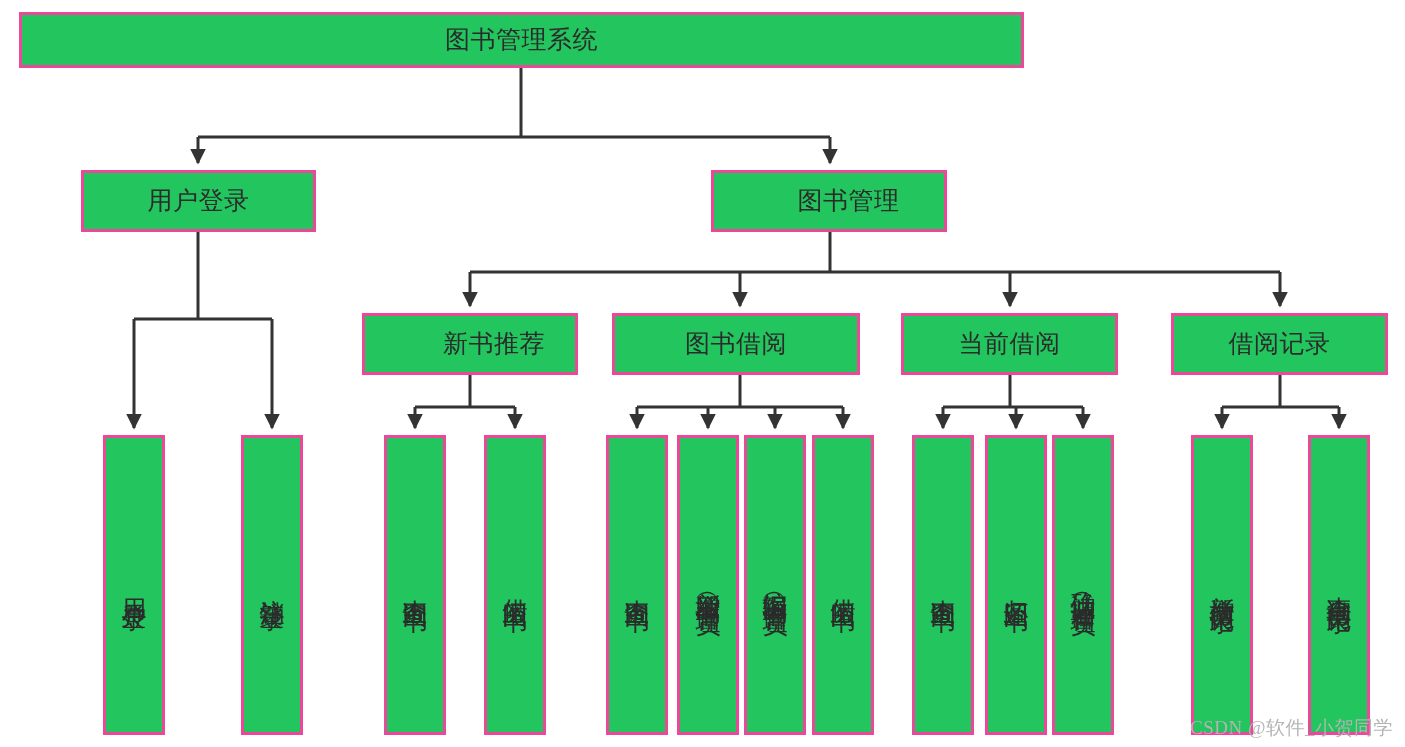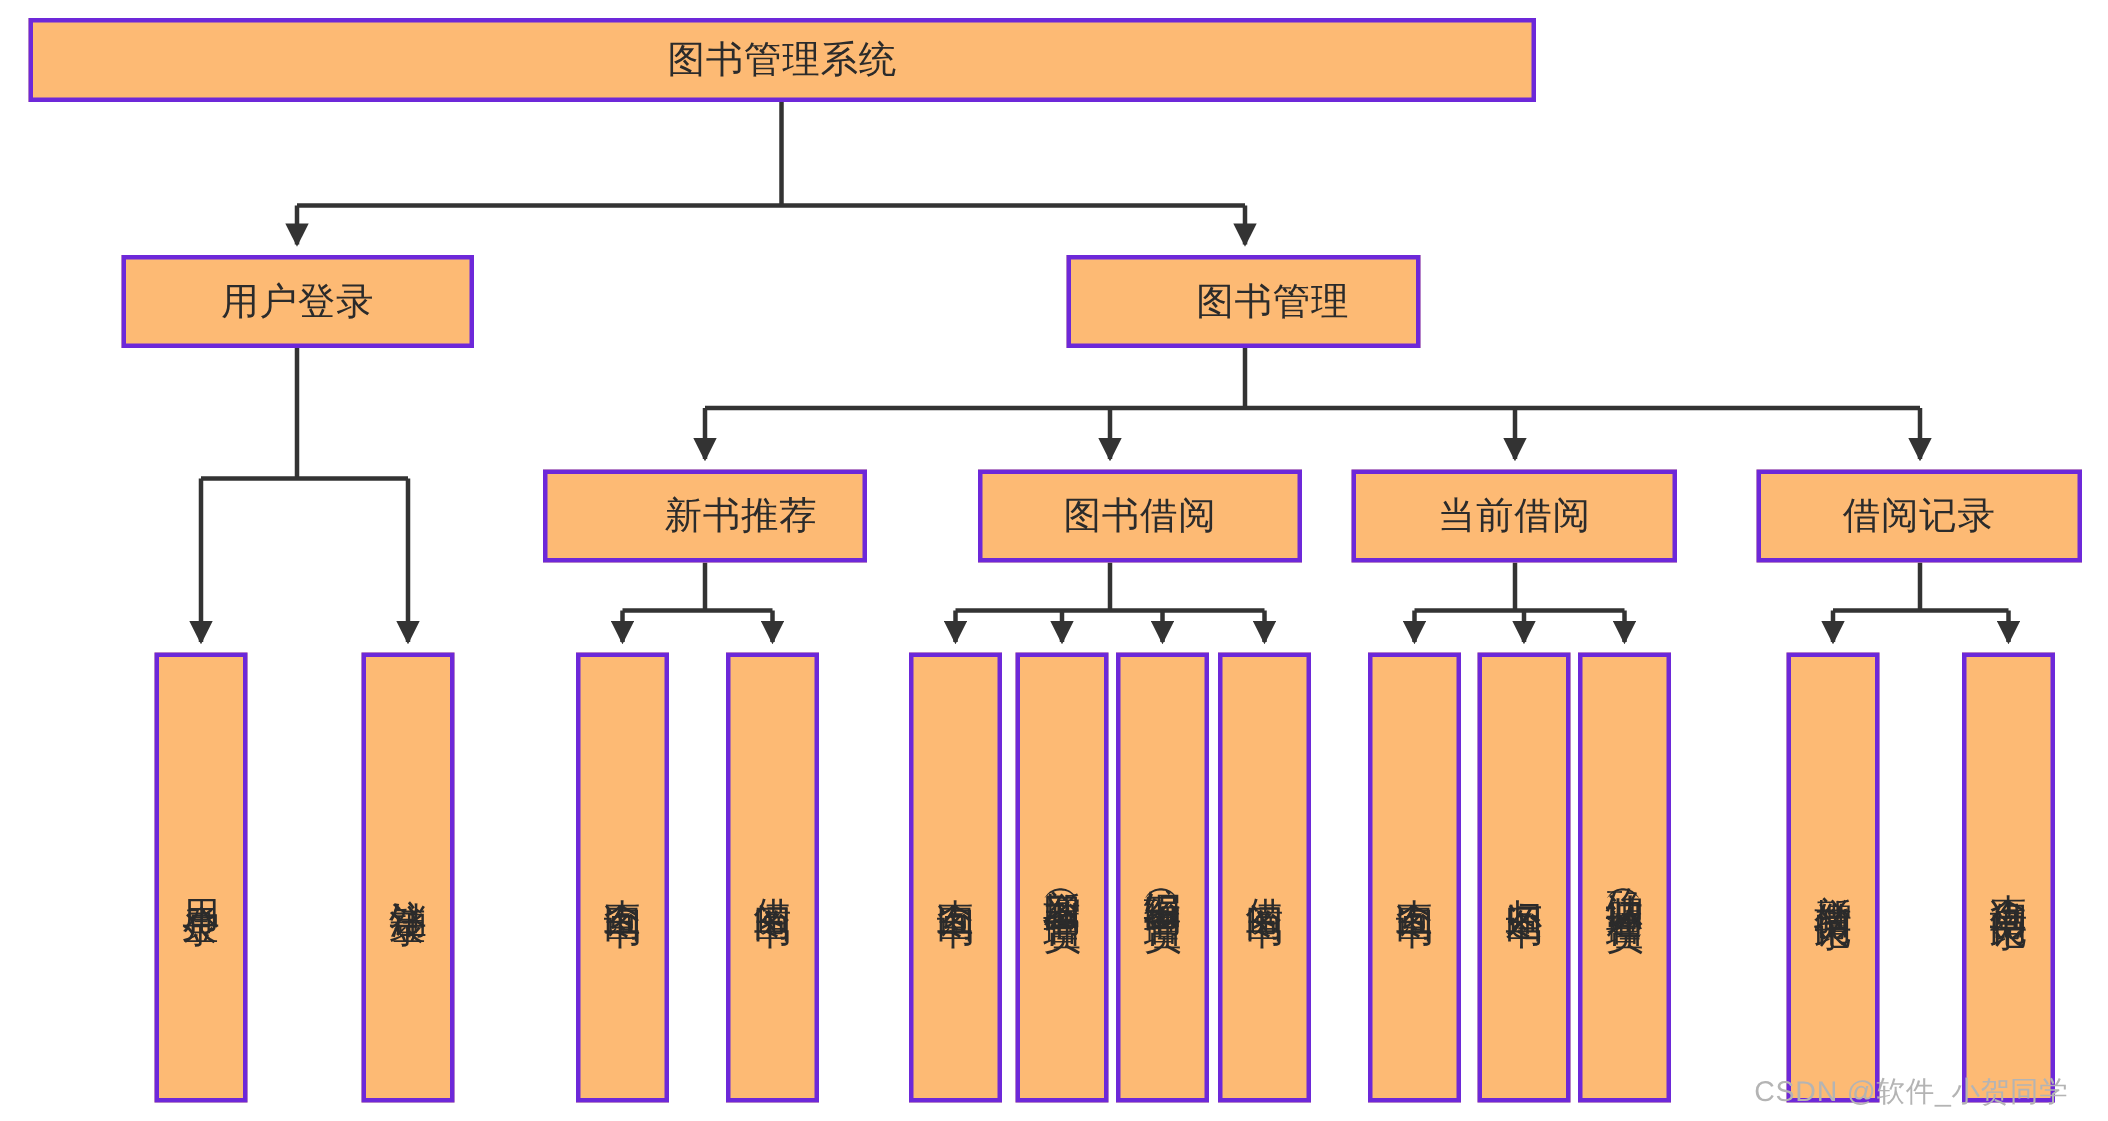--- a/index.html
+++ b/index.html
@@ -22,22 +22,22 @@
     position: absolute;
     left: 0;
     top: 0;
     width: 1405px;
     height: 747px;
     pointer-events: none;
   }
   .node {
     position: absolute;
     box-sizing: border-box;
-    border: 3px solid #6d28d9;
-    background: #fdba74;
+    border: 3px solid #ec4899;
+    background: #22c55e;
     display: flex;
     align-items: center;
     justify-content: center;
     color: #2b2b2b;
     line-height: 1.18;
   }
   .node.horiz {
     font-size: 25px;
     letter-spacing: 0.5px;
   }
@@ -48,27 +48,27 @@
   .node.vert .vtext {
     writing-mode: vertical-rl;
     text-orientation: upright;
     letter-spacing: 3px;
     line-height: 1;
     white-space: nowrap;
     display: block;
   }
   .watermark {
     position: absolute;
-    right: 26px;
+    right: 12px;
     bottom: 6px;
     font-size: 19px;
     color: #b4b4b4;
     letter-spacing: 0.5px;
     white-space: nowrap;
-    font-family: Liberation Sans, sans-serif;
+    font-family: Liberation Serif, serif;
   }
 </style>
 </head>
 <body>
 
 <div id="canvas">
 
   <svg id="edges" viewBox="0 0 1405 747" width="1405" height="747" aria-hidden="true">
     <defs>
       <marker id="arrow" viewBox="0 0 10 10" refX="9" refY="5" markerWidth="5.2" markerHeight="5.2" orient="auto-start-reverse">
@@ -125,21 +125,21 @@
       </div>
       <div class="node horiz" style="left: 81px; top: 170px; width: 235px; height: 62px;">
         <span>用户登录</span>
       </div>
       <div class="node horiz" style="left: 711px; top: 170px; width: 236px; height: 62px; padding-left: 39px;">
         <span>图书管理</span>
       </div>
       <div class="node horiz" style="left: 362px; top: 313px; width: 216px; height: 62px; padding-left: 48px;">
         <span>新书推荐</span>
       </div>
-      <div class="node horiz" style="left: 652px; top: 313px; width: 216px; height: 62px;">
+      <div class="node horiz" style="left: 612px; top: 313px; width: 248px; height: 62px;">
         <span>图书借阅</span>
       </div>
       <div class="node horiz" style="left: 901px; top: 313px; width: 217px; height: 62px;">
         <span>当前借阅</span>
       </div>
       <div class="node horiz" style="left: 1171px; top: 313px; width: 217px; height: 62px;">
         <span>借阅记录</span>
       </div>
       <div class="node vert" style="left: 103px; top: 435px; width: 62px; height: 300px;">
         <span class="vtext">用户登录</span>

